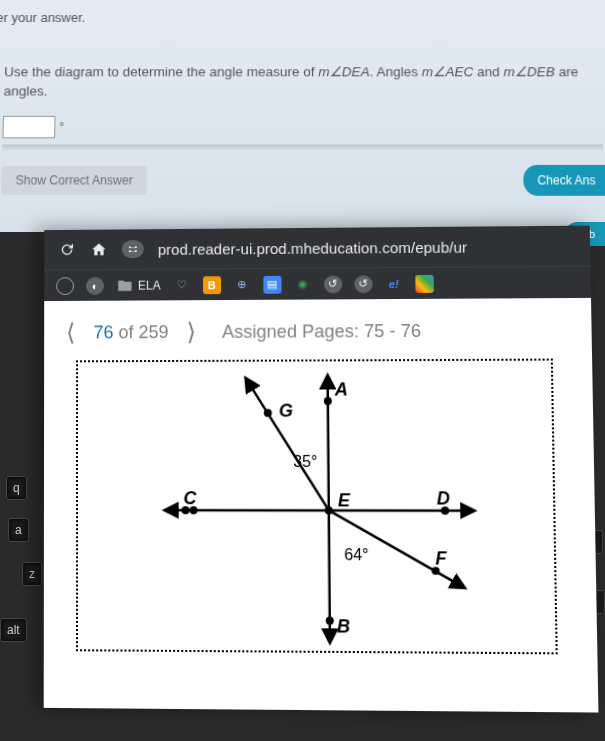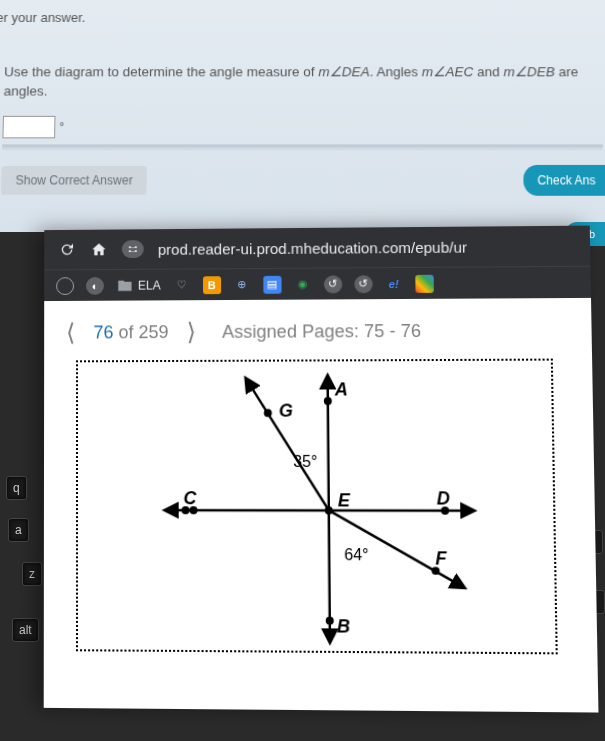--- a/index.html
+++ b/index.html
@@ -223,21 +223,21 @@
   <div class="btn-row">
     <button class="show-correct">Show Correct Answer</button>
     <button class="check-ans">Check Ans</button>
   </div>
 </div>
 <div class="sub-pill">Sub</div>
 
 <div class="key" style="left:6px; top:476px">q</div>
 <div class="key" style="left:8px; top:518px">a</div>
 <div class="key" style="left:22px; top:562px">z</div>
-<div class="key" style="left:12px; top:618px">alt</div>
+<div class="key" style="left:0px; top:618px">alt</div>
 <div class="key-r" style="right:2px; top:530px">&gt;</div>
 <div class="key-r" style="right:0px; top:590px">ctrl</div>
 
 <div class="chrome-window">
   <div class="addr-bar">
     <span class="addr-icon">
       <svg viewBox="0 0 24 24" width="16" height="16">
           <path d="M17.65 6.35A8 8 0 1 0 20 12h-2a6 6 0 1 1-1.76-4.24L14 10h7V3l-3.35 3.35z"></path>
         </svg>
     </span>

